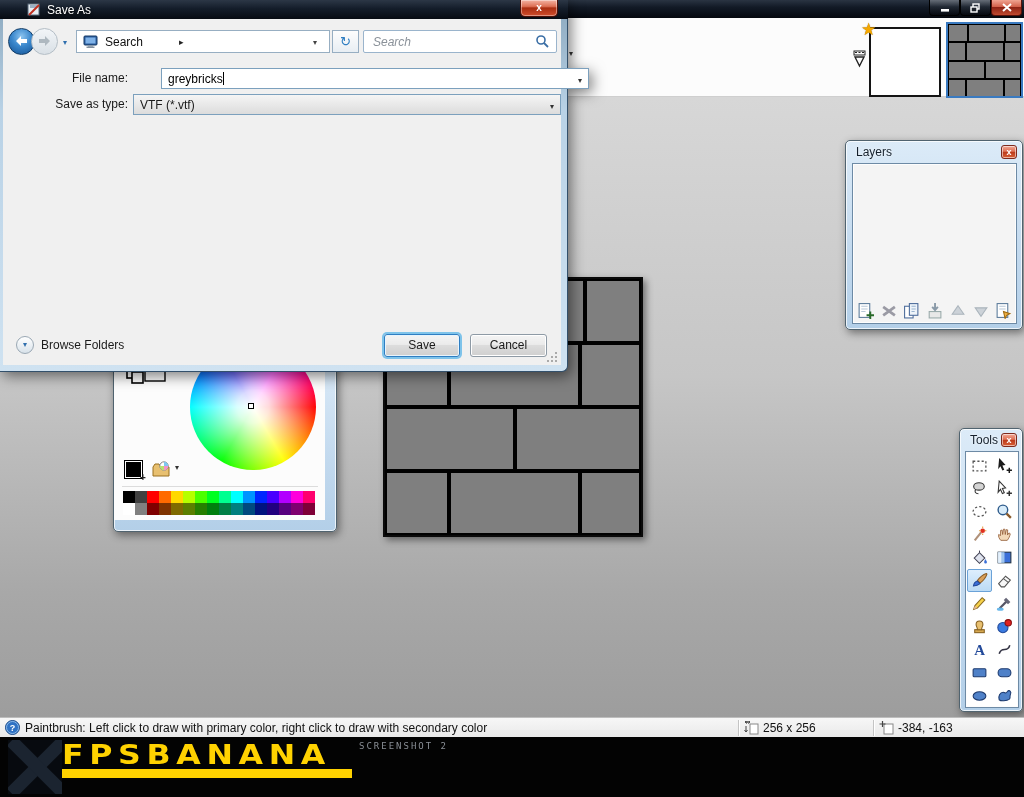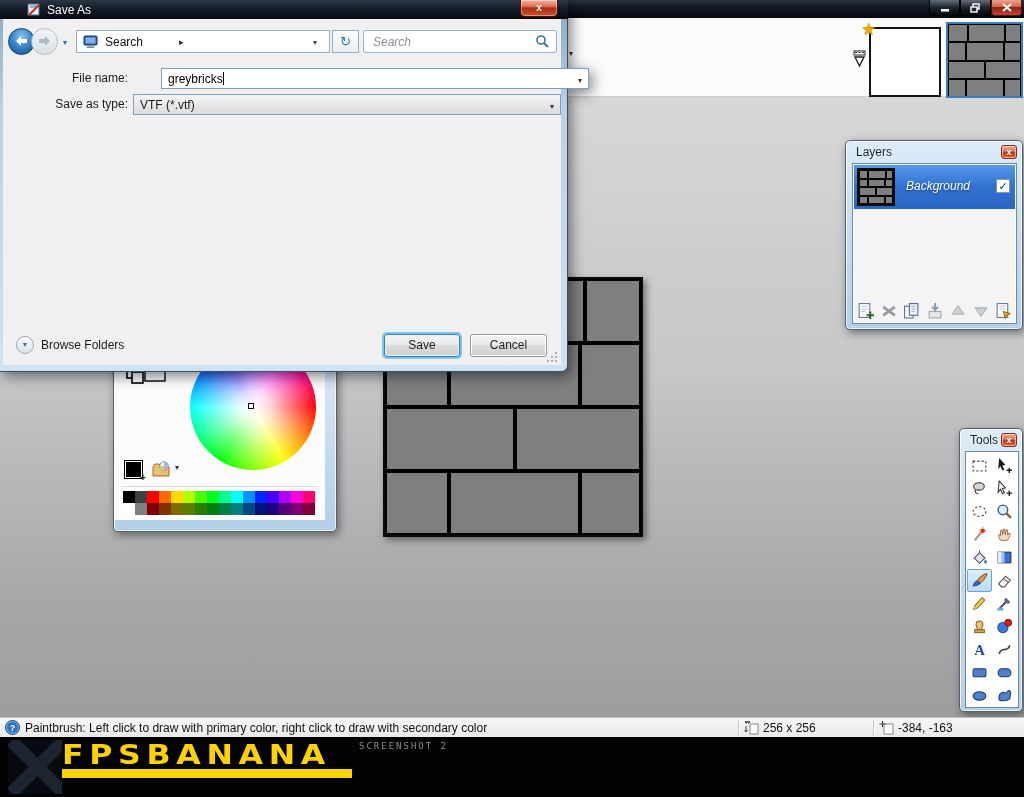--- a/index.html
+++ b/index.html
@@ -266,39 +266,20 @@
         <div style="background: rgb(127, 0, 110);"></div>
         <div style="background: rgb(127, 0, 55);"></div>
       </div>
   </div>
 </div>
 
 <div id="layers-panel" class="abs panel">
   <div class="panel-title">Layers</div>
   <div class="panel-close" style="right:5px;top:4px;">x</div>
   <div id="layers-inner" class="sunken">
-    <div id="layer-row">
-      <div id="layer-thumb">
-          <div id="layer-thumb-bricks" class="brickbox" style="background: rgb(0, 0, 0);">
-            <div class="brick" style="left: 1px; top: 1px; width: 7.29688px; height: 6.5px; background: rgb(127, 127, 127);"></div>
-            <div class="brick" style="left: 10.2969px; top: 1px; width: 15.2656px; height: 6.5px; background: rgb(127, 127, 127);"></div>
-            <div class="brick" style="left: 27.5625px; top: 1px; width: 5.4375px; height: 6.5px; background: rgb(127, 127, 127);"></div>
-            <div class="brick" style="left: 1px; top: 9.5px; width: 6.5px; height: 6.5px; background: rgb(127, 127, 127);"></div>
-            <div class="brick" style="left: 9.5px; top: 9.5px; width: 15.3984px; height: 6.5px; background: rgb(127, 127, 127);"></div>
-            <div class="brick" style="left: 26.8984px; top: 9.5px; width: 6.10156px; height: 6.5px; background: rgb(127, 127, 127);"></div>
-            <div class="brick" style="left: 1px; top: 18px; width: 15.2656px; height: 6.5px; background: rgb(127, 127, 127);"></div>
-            <div class="brick" style="left: 18.2656px; top: 18px; width: 14.7344px; height: 6.5px; background: rgb(127, 127, 127);"></div>
-            <div class="brick" style="left: 1px; top: 26.5px; width: 6.5px; height: 6.5px; background: rgb(127, 127, 127);"></div>
-            <div class="brick" style="left: 9.5px; top: 26.5px; width: 15.3984px; height: 6.5px; background: rgb(127, 127, 127);"></div>
-            <div class="brick" style="left: 26.8984px; top: 26.5px; width: 6.10156px; height: 6.5px; background: rgb(127, 127, 127);"></div>
-          </div>
-        </div>
-      <div id="layer-name">Background</div>
-      <div id="layer-visible">✓</div>
-    </div>
     <div id="layers-toolbar">
         <span>
           <svg width="17" height="17" viewBox="0 0 16 16">
             <rect x="2" y="1.5" width="10" height="13" fill="#fff" stroke="#5a7a9a"></rect>
             <path d="M4 4h6M4 6.5h6M4 9h4" stroke="#b8c8d8"></path>
             <path d="M9 12.5h7M12.5 9v7" stroke="#2a6a2a" stroke-width="1.8"></path>
           </svg>
         </span>
         <span>
           <svg width="17" height="17" viewBox="0 0 16 16">

